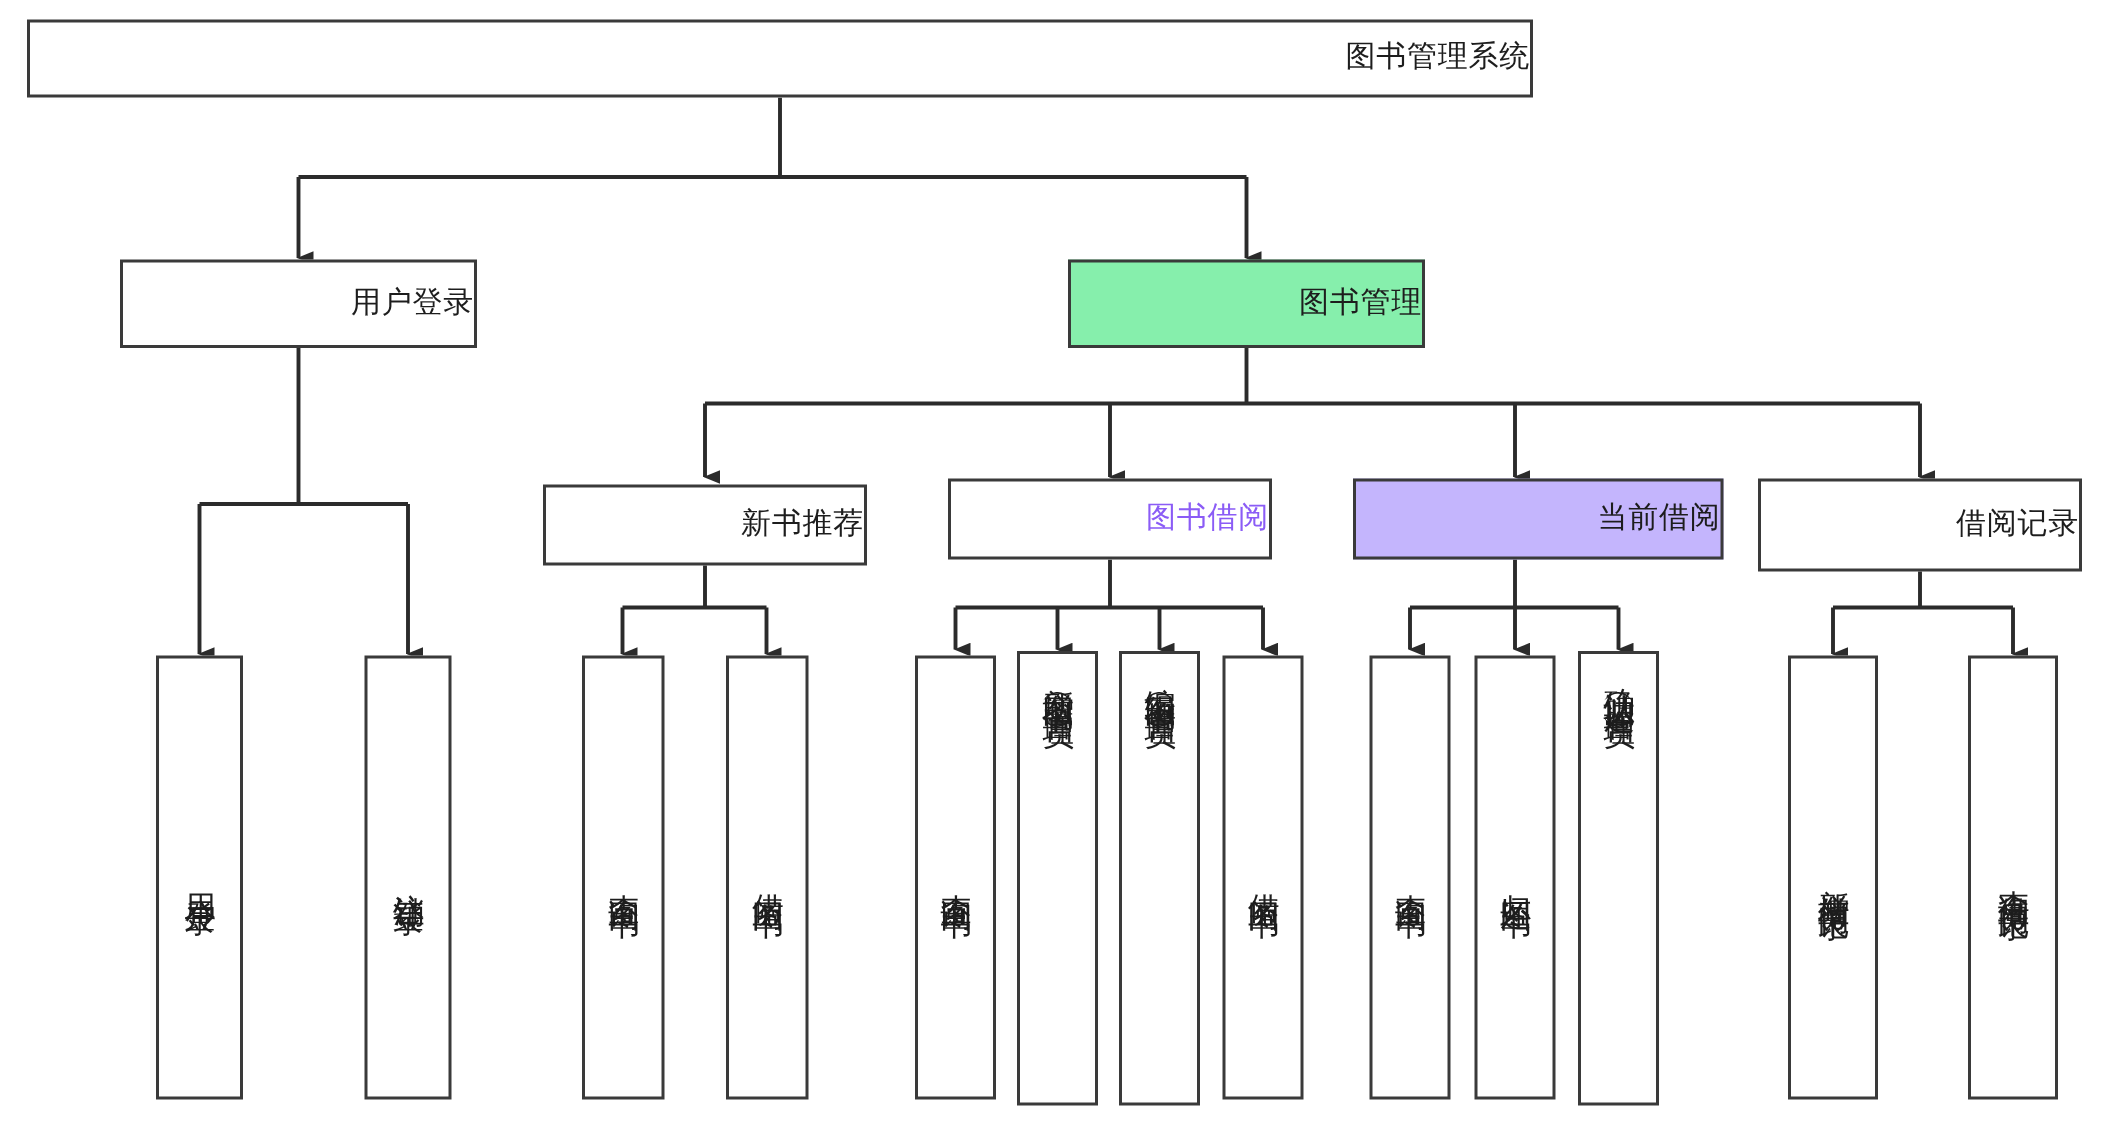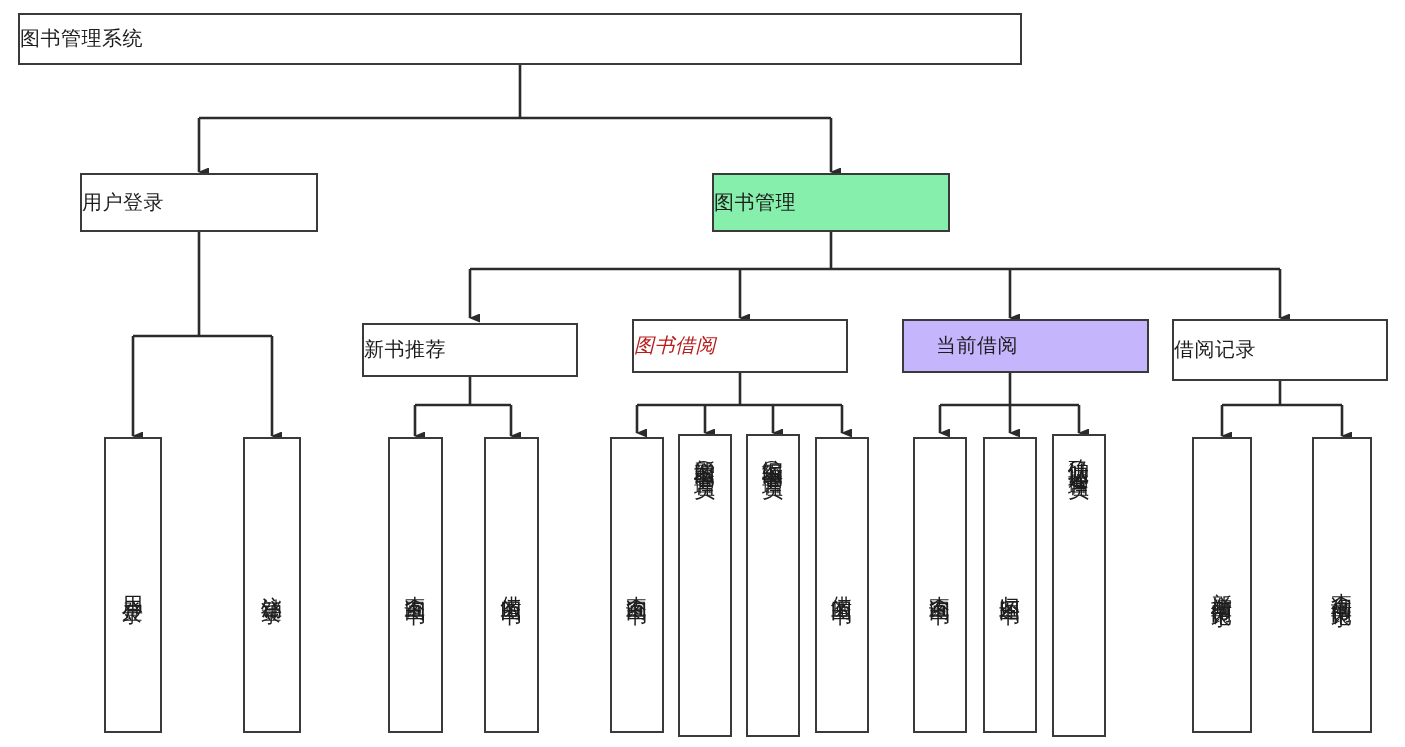--- a/index.html
+++ b/index.html
@@ -1,19 +1,19 @@
 <!DOCTYPE html>
 <html><head>
 <meta charset="utf-8">
 <style>
   html,body{margin:0;padding:0;background:#ffffff;}
   body{width:1405px;height:747px;overflow:hidden;font-family:"Liberation Sans","DejaVu Sans",sans-serif;}
   #stage{position:relative;width:1405px;height:747px;background:#fff;}
   svg.wires{position:absolute;left:0;top:0;width:1405px;height:747px;}
-  .node{position:absolute;box-sizing:border-box;background:#ffffff;border:2px solid #3a3a3a;display:flex;align-items:center;justify-content:flex-start;}
+  .node{position:absolute;box-sizing:border-box;background:#ffffff;border:2px solid #3a3a3a;display:flex;align-items:center;justify-content:flex-end;}
   .node .lbl{color:#1d1d1d;font-size:20px;line-height:1.18;letter-spacing:0.5px;white-space:nowrap;}
   .node.vert{align-items:flex-start;justify-content:center;padding-top:6px;}
   .node.vert .lbl{writing-mode:vertical-rl;text-orientation:upright;font-size:21px;letter-spacing:3px;line-height:1.0;white-space:nowrap;}
   .node.vert.mid{align-items:center;padding-top:0;}
   .watermark{position:absolute;right:6px;bottom:4px;font-size:17px;color:#b9b9b9;white-space:nowrap;letter-spacing:0.5px;}
 </style>
 </head>
 <body>
 
 <div id="stage">
@@ -66,21 +66,21 @@
       <div class="node" style="left: 80px; top: 173px; width: 238px; height: 59px; background: rgb(255, 255, 255); border-color: rgb(58, 58, 58);">
         <span class="lbl" style="color: rgb(29, 29, 29);">用户登录</span>
       </div>
       <div class="node" style="left: 712px; top: 173px; width: 238px; height: 59px; background: #86efac; border-color: rgb(58, 58, 58);">
         <span class="lbl" style="color: rgb(29, 29, 29);">图书管理</span>
       </div>
       <div class="node" style="left: 362px; top: 323px; width: 216px; height: 54px; background: rgb(255, 255, 255); border-color: rgb(58, 58, 58);">
         <span class="lbl" style="color: rgb(29, 29, 29);">新书推荐</span>
       </div>
       <div class="node" style="left: 632px; top: 319px; width: 216px; height: 54px; background: rgb(255, 255, 255); border-color: rgb(58, 58, 58);">
-        <span class="lbl" style="color: #b91c1c; font-style: italic;">图书借阅</span>
+        <span class="lbl" style="color: #8b5cf6;">图书借阅</span>
       </div>
       <div class="node" style="left: 902px; top: 319px; width: 247px; height: 54px; background: #c4b5fd; border-color: rgb(58, 58, 58); padding-left: 32px;">
         <span class="lbl" style="color: rgb(29, 29, 29);">当前借阅</span>
       </div>
       <div class="node" style="left: 1172px; top: 319px; width: 216px; height: 62px; background: rgb(255, 255, 255); border-color: rgb(58, 58, 58);">
         <span class="lbl" style="color: rgb(29, 29, 29);">借阅记录</span>
       </div>
       <div class="node vert mid" style="left: 104px; top: 437px; width: 58px; height: 296px; background: rgb(255, 255, 255); border-color: rgb(58, 58, 58);">
         <span class="lbl" style="color: rgb(29, 29, 29);">用户登录</span>
       </div>

